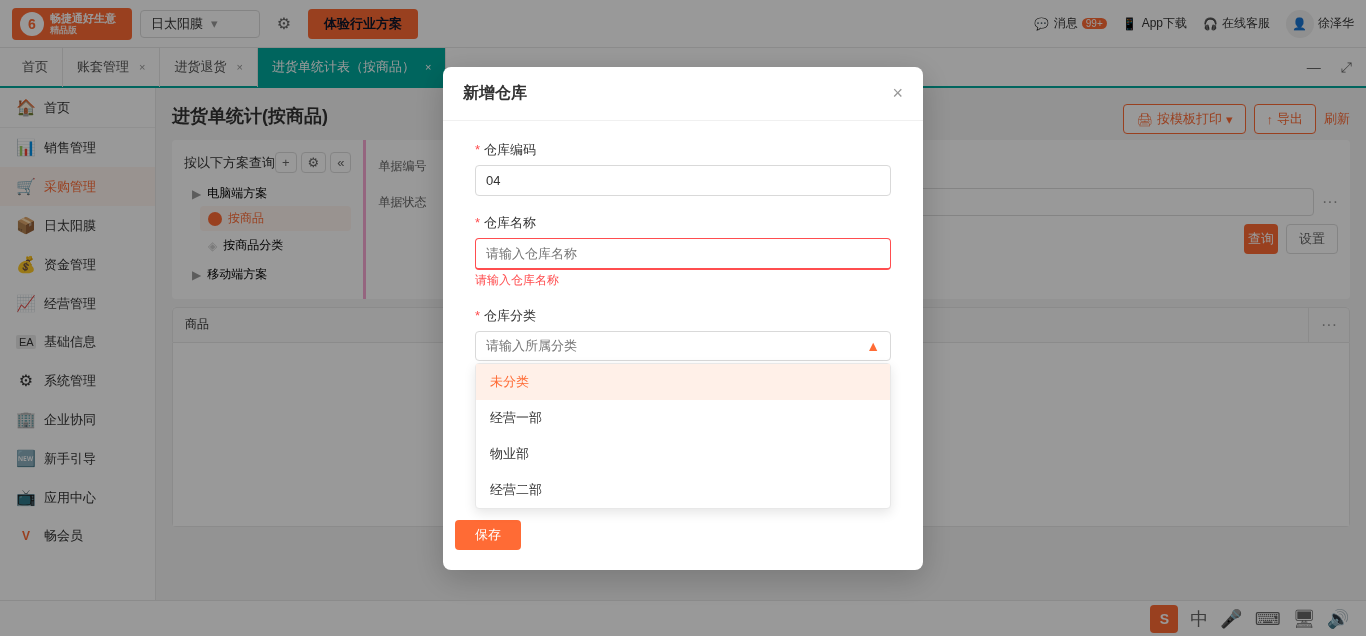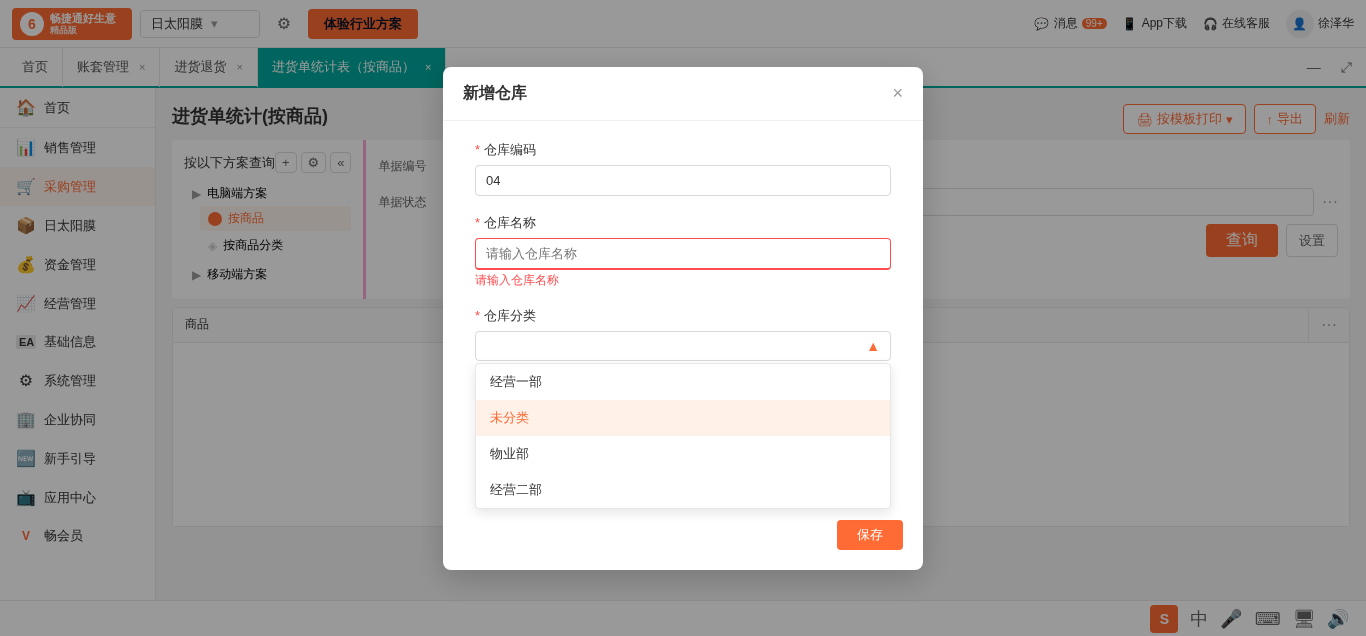--- a/index.html
+++ b/index.html
@@ -96,21 +96,21 @@
       position: absolute; top: 16px; right: 16px;
       display: flex; align-items: center; gap: 8px;
     }
     .action-btn {
       display: flex; align-items: center; gap: 4px;
       border: 1px solid #ff6b35; color: #ff6b35; background: #fff;
       border-radius: 4px; padding: 5px 12px; cursor: pointer; font-size: 13px;
     }
     .action-btn-primary {
       background: #ff6b35; color: #fff; border: none;
-      border-radius: 4px; padding: 6px 20px; cursor: pointer; font-size: 16px;
+      border-radius: 4px; padding: 6px 4px; cursor: pointer; font-size: 13px;
     }
     .refresh-btn { color: #ff6b35; background: transparent; border: none; cursor: pointer; font-size: 13px; }
     .scheme-item {
       display: flex; align-items: center; gap: 6px;
       padding: 4px 8px; border-radius: 4px; cursor: pointer; font-size: 12px;
     }
     .sub-scheme {
       margin-left: 16px; display: flex; flex-direction: column; gap: 2px;
     }
     .sub-scheme-item {
@@ -204,22 +204,22 @@
       padding: 9px 14px; font-size: 13px; color: #333; cursor: pointer;
     }
     .dropdown-item.selected { background: #fff0e8; color: #ff6b35; }
 
     .form-textarea {
       width: 100%; border: 1px solid #d9d9d9; border-radius: 4px;
       padding: 7px 10px; font-size: 13px; color: #333; resize: none; height: 60px; outline: none;
     }
 
     .modal-footer {
-      display: flex; justify-content: flex-end; gap: 10px;
-      padding: 0 20px; margin-top: 16px;
+      display: flex; justify-content: flex-start; gap: 10px;
+      padding: 0 12px; margin-top: 16px;
     }
     .btn-save {
       background: #ff6b35; color: #fff; border: none;
       border-radius: 4px; padding: 6px 20px; cursor: pointer; font-size: 13px;
     }
 
     
     .bottom-bar {
       position: fixed; bottom: 0; left: 0; right: 0; height: 36px;
       background: #fff; border-top: 1px solid #e8e8e8;
@@ -326,21 +326,21 @@
     </div>
     <div class="sidebar-item">
       <span class="sidebar-icon">💰</span>
       <span>资金管理</span>
     </div>
     <div class="sidebar-item">
       <span class="sidebar-icon">📈</span>
       <span>经营管理</span>
     </div>
     <div class="sidebar-item">
-      <span class="sidebar-icon" style="font-size:11px;font-weight:bold;background:#e8e8e8;border-radius:2px;padding:1px 3px;">EA</span>
+      <span class="sidebar-icon" style="font-size:11px;font-weight:normal;background:#e8e8e8;border-radius:2px;padding:1px 3px;">EA</span>
       <span>基础信息</span>
     </div>
     <div class="sidebar-item">
       <span class="sidebar-icon">⚙</span>
       <span>系统管理</span>
     </div>
     <div class="sidebar-item">
       <span class="sidebar-icon">🏢</span>
       <span>企业协同</span>
     </div>
@@ -481,26 +481,27 @@
         <input class="form-input error" type="text" placeholder="请输入仓库名称" style="">
         <div class="error-msg">请输入仓库名称</div>
       </div>
 
       <div class="form-row" style="position:relative;">
         <div class="form-label">
           <span class="required">*</span>
           <span>仓库分类</span>
         </div>
         <div class="category-field">
+          <input type="text" style="border: none; outline: none; flex: 1 1 0%; font-size: 13px;" placeholder="请输入所属分类">
           <span class="chevron-up">▲</span>
         </div>
 
         <div class="dropdown-list">
+          <div class="dropdown-item selected">未分类</div>
           <div class="dropdown-item">经营一部</div>
-          <div class="dropdown-item selected">未分类</div>
           <div class="dropdown-item">物业部</div>
           <div class="dropdown-item">经营二部</div>
         </div>
       </div>
 
       <div class="form-row" style="margin-top:16px;">
         <div class="form-label">
           <span>备注</span>
         </div>
         <textarea class="form-textarea" style=""></textarea>

